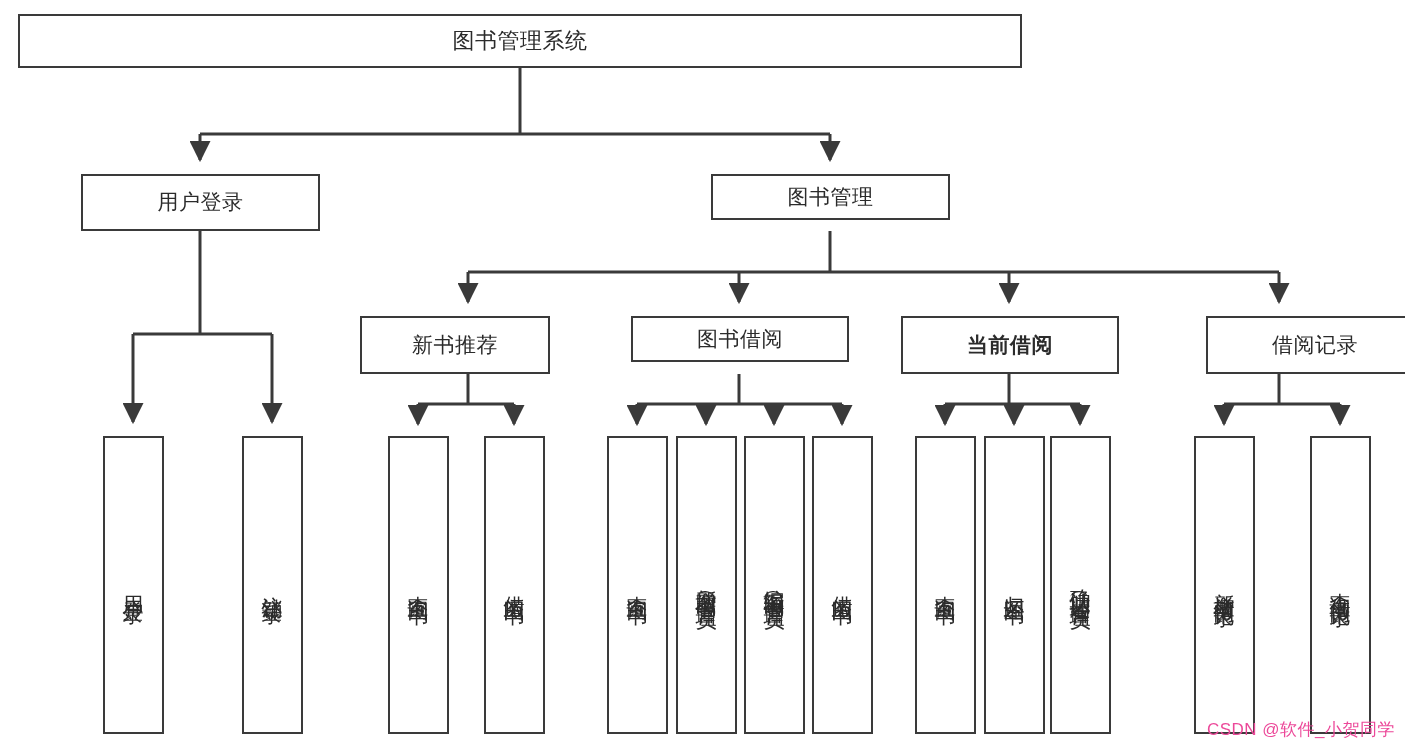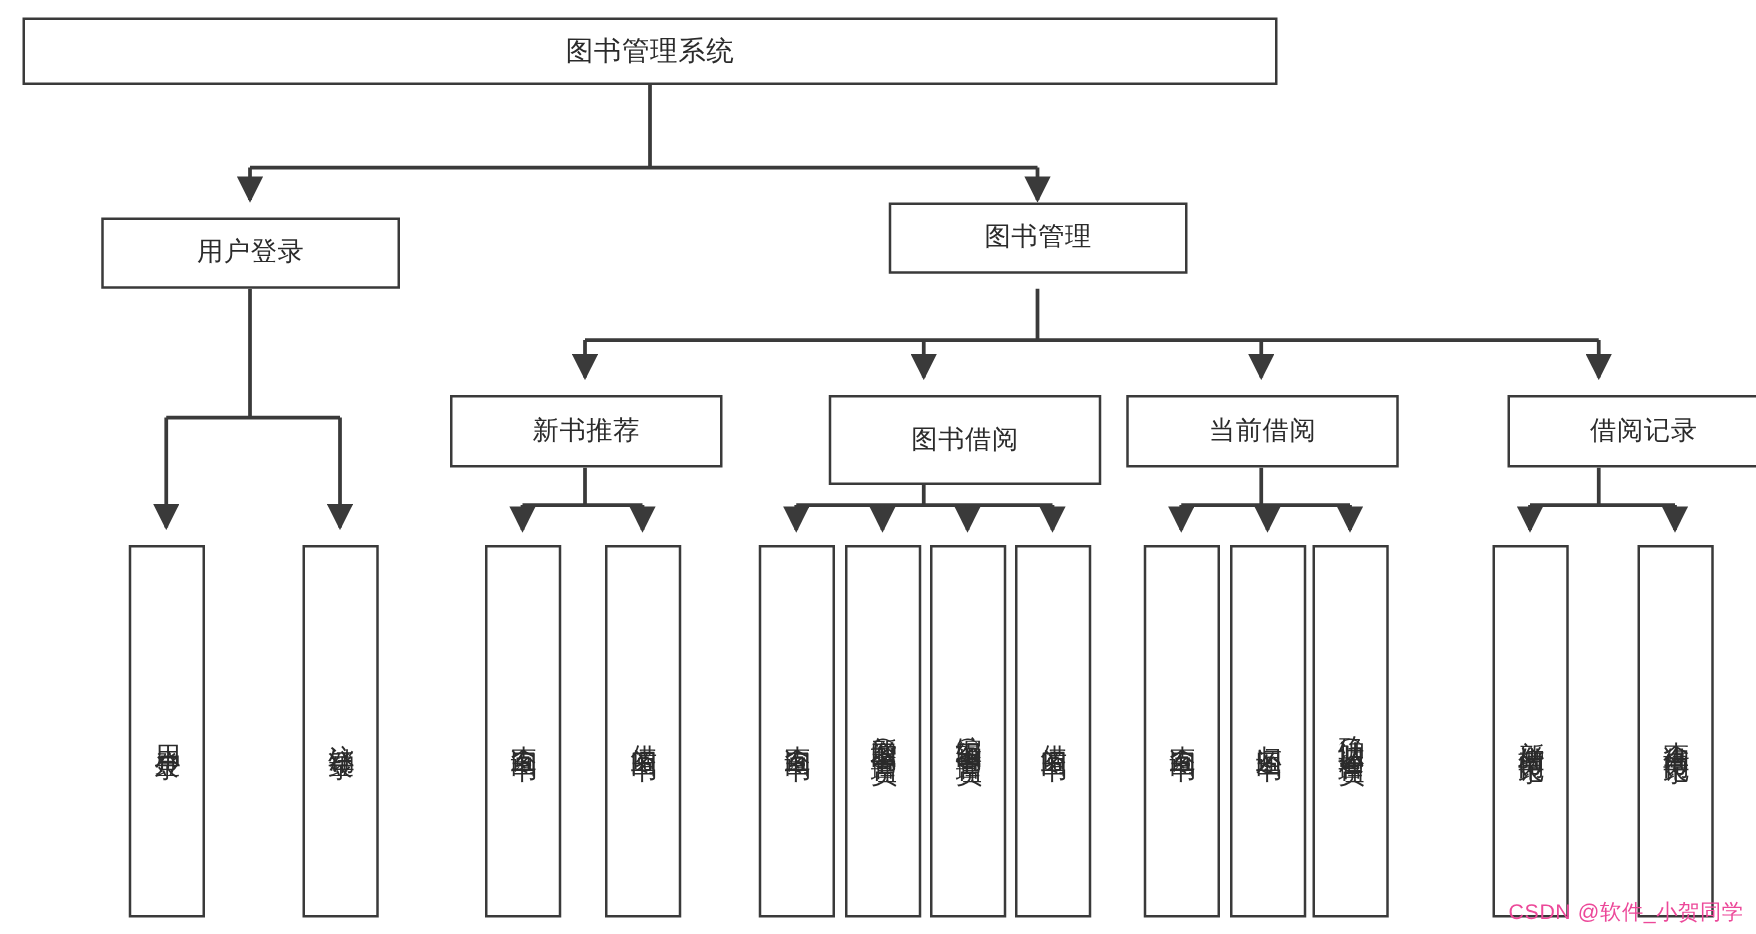--- a/index.html
+++ b/index.html
@@ -128,31 +128,31 @@
     </g>
   </svg>
 
   <div class="node root horiz" style="left:18px; top:14px; width:1004px; height:54px;">
     <span class="label">图书管理系统</span>
   </div>
 
   <div class="node horiz" style="left:81px; top:174px; width:239px; height:57px;">
     <span class="label">用户登录</span>
   </div>
-  <div class="node horiz" style="left:711px; top:162px; width:239px; height:57px;">
+  <div class="node horiz" style="left:711px; top:174px; width:239px; height:46px;">
     <span class="label">图书管理</span>
   </div>
 
-  <div class="node horiz" style="left:360px; top:316px; width:218px; height:58px;">
+  <div class="node horiz" style="left:360px; top:316px; width:190px; height:58px;">
     <span class="label">新书推荐</span>
   </div>
-  <div class="node horiz" style="left:663px; top:316px; width:218px; height:72px;">
+  <div class="node horiz" style="left:631px; top:316px; width:218px; height:46px;">
     <span class="label">图书借阅</span>
   </div>
-  <div class="node horiz" style="left:901px; top:316px; width:218px; height:58px;">
+  <div class="node horiz" style="left:901px; top:316px; width:218px; height:58px;font-weight:bold;">
     <span class="label">当前借阅</span>
   </div>
   <div class="node horiz" style="left:1206px; top:316px; width:218px; height:58px;">
     <span class="label">借阅记录</span>
   </div>
 
   <div class="node vert" style="left:103px; top:436px; width:61px; height:298px;">
     <span class="label">用户登录</span>
   </div>
   <div class="node vert" style="left:242px; top:436px; width:61px; height:298px;">

